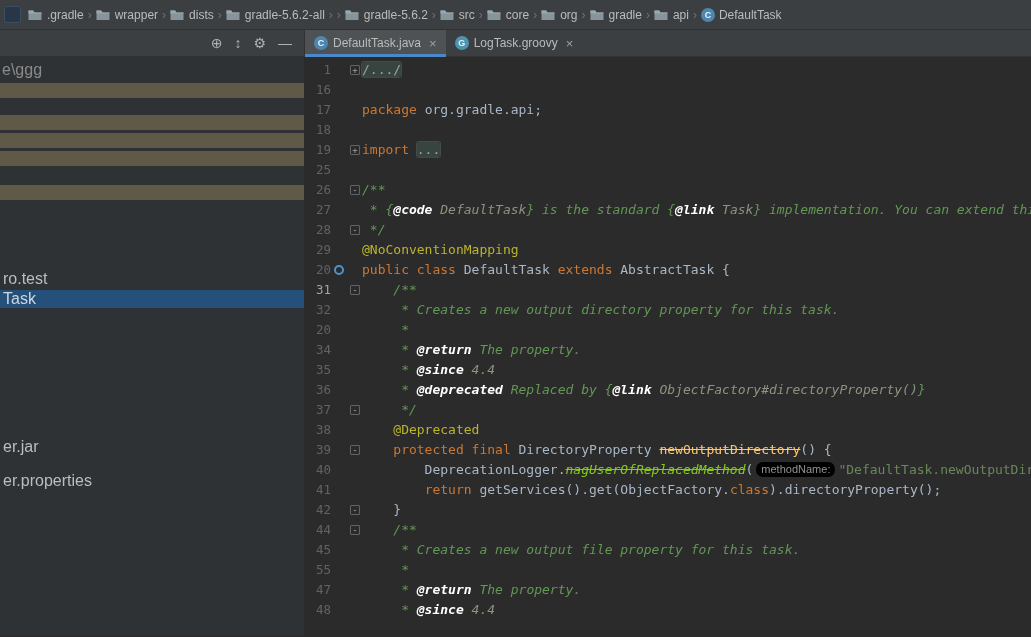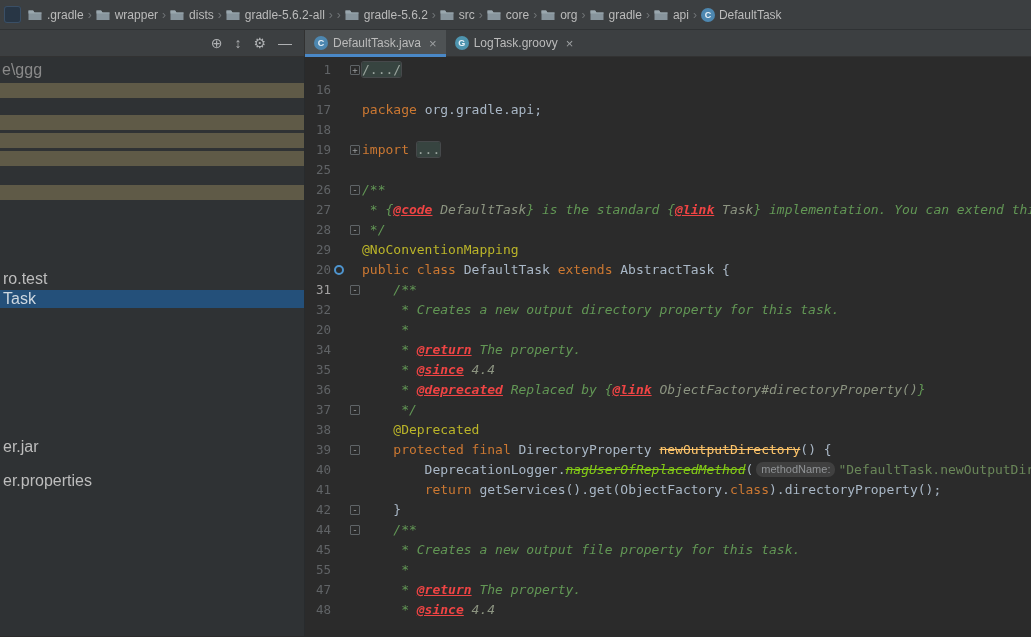--- a/index.html
+++ b/index.html
@@ -58,29 +58,29 @@
     border:1px solid #5f6467; background:#2b2b2b; color:#9da0a2; font-size:9px;
     line-height:8px; text-align:center; border-radius:1px; }
   .g-icon { position:absolute; top:5px; left:3px; width:10px; height:10px; border-radius:50%;
     border:2px solid #4e94ce; }
   .code-text { white-space:pre; color:#a9b7c6; }
 
   
   .tk-k  { color:#cc7832; }
   .tk-p  { color:#a9b7c6; }
   .tk-d  { color:#629755; font-style:italic; }
-  .tk-dt { color:#ef4444; font-style:italic; font-weight:bold; text-decoration:underline; }
+  .tk-dt { color:#ffffff; font-style:italic; font-weight:bold; }
   .tk-dv { color:#8c9481; font-style:italic; }
   .tk-an { color:#bbb529; }
   .tk-md { color:#ffc66b; text-decoration:line-through; }
   .tk-dep{ color:#84cc16; font-style:italic; text-decoration:line-through; }
   .tk-s  { color:#6a8759; }
   .tk-fold { background:#374440; color:#9aa59e; border-radius:2px;
     box-shadow:0 0 0 1px #46494b; }
-  .tk-hint { background:#404040; color:#909396; border-radius:7px; padding:0 5px;
+  .tk-hint { background:#000000; color:#909396; border-radius:7px; padding:0 5px;
     font:11px "Liberation Sans", sans-serif; display:inline-block; line-height:15px;
     vertical-align:1px; margin:0 3px; }
 </style>
 </head>
 <body>
 
 <div class="navbar">
   <span class="win-ic"></span>
   <span style="display:inline-flex;align-items:center;overflow:hidden;">
       <span class="crumb">

